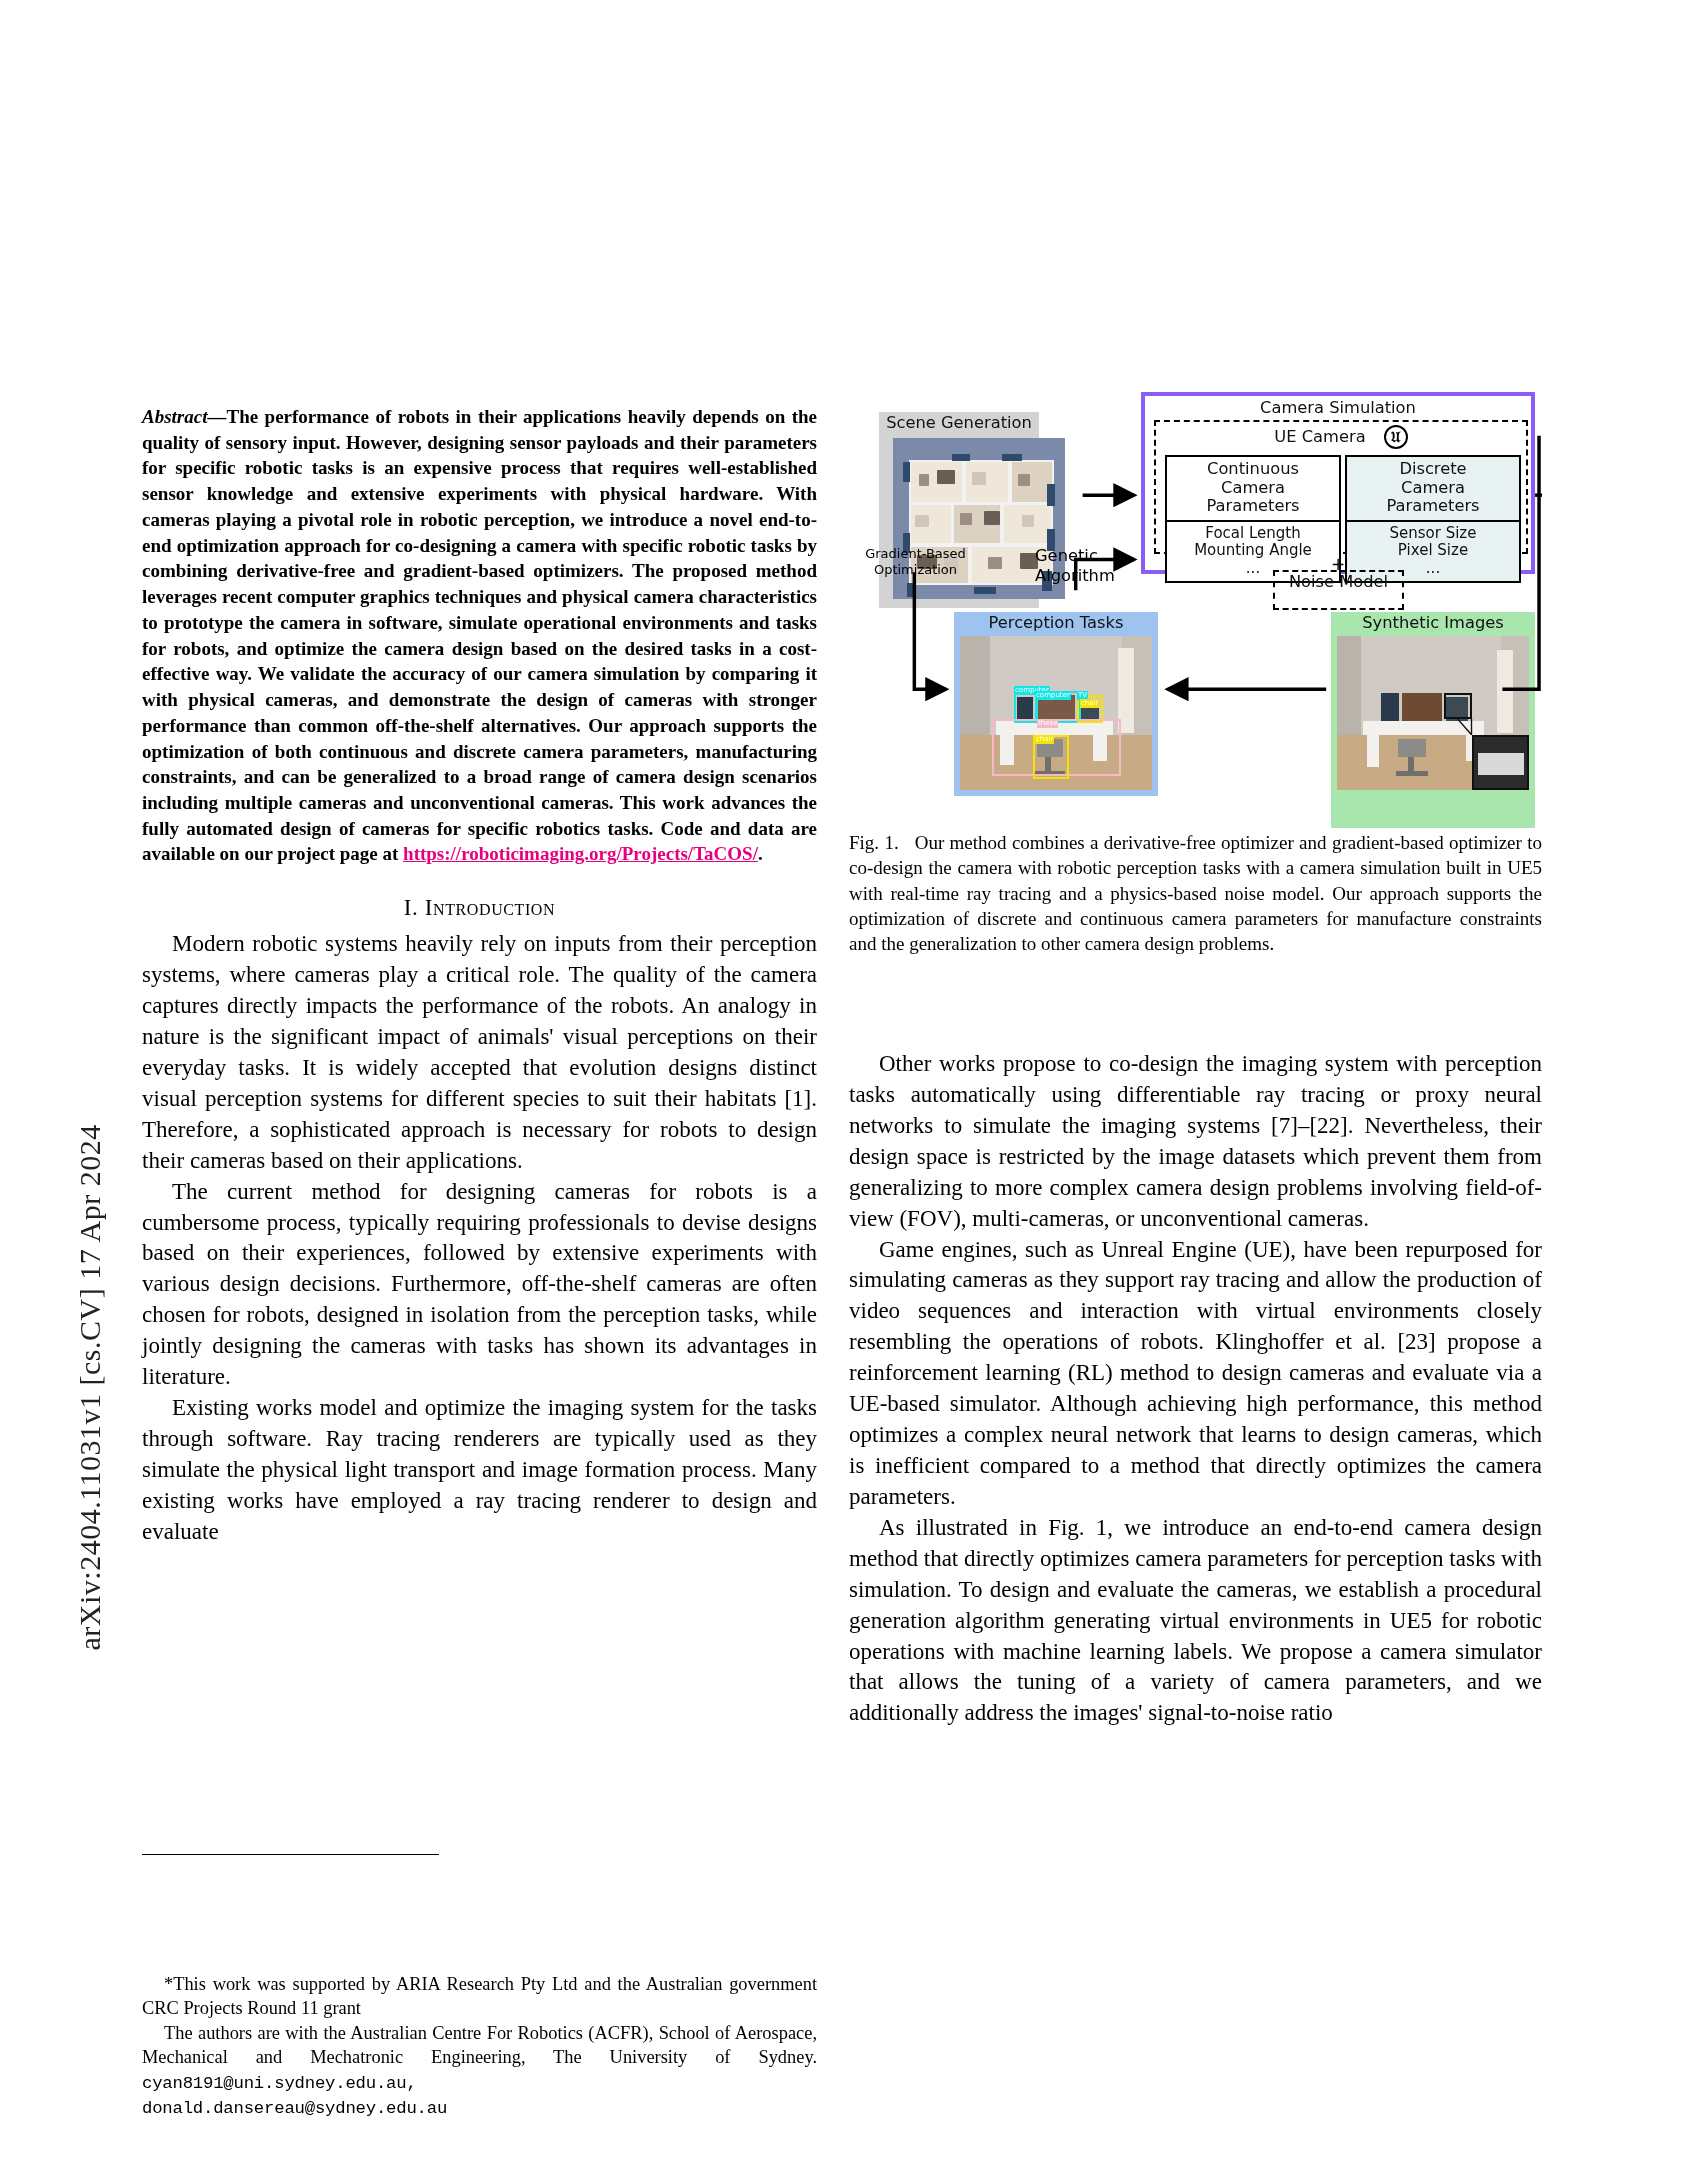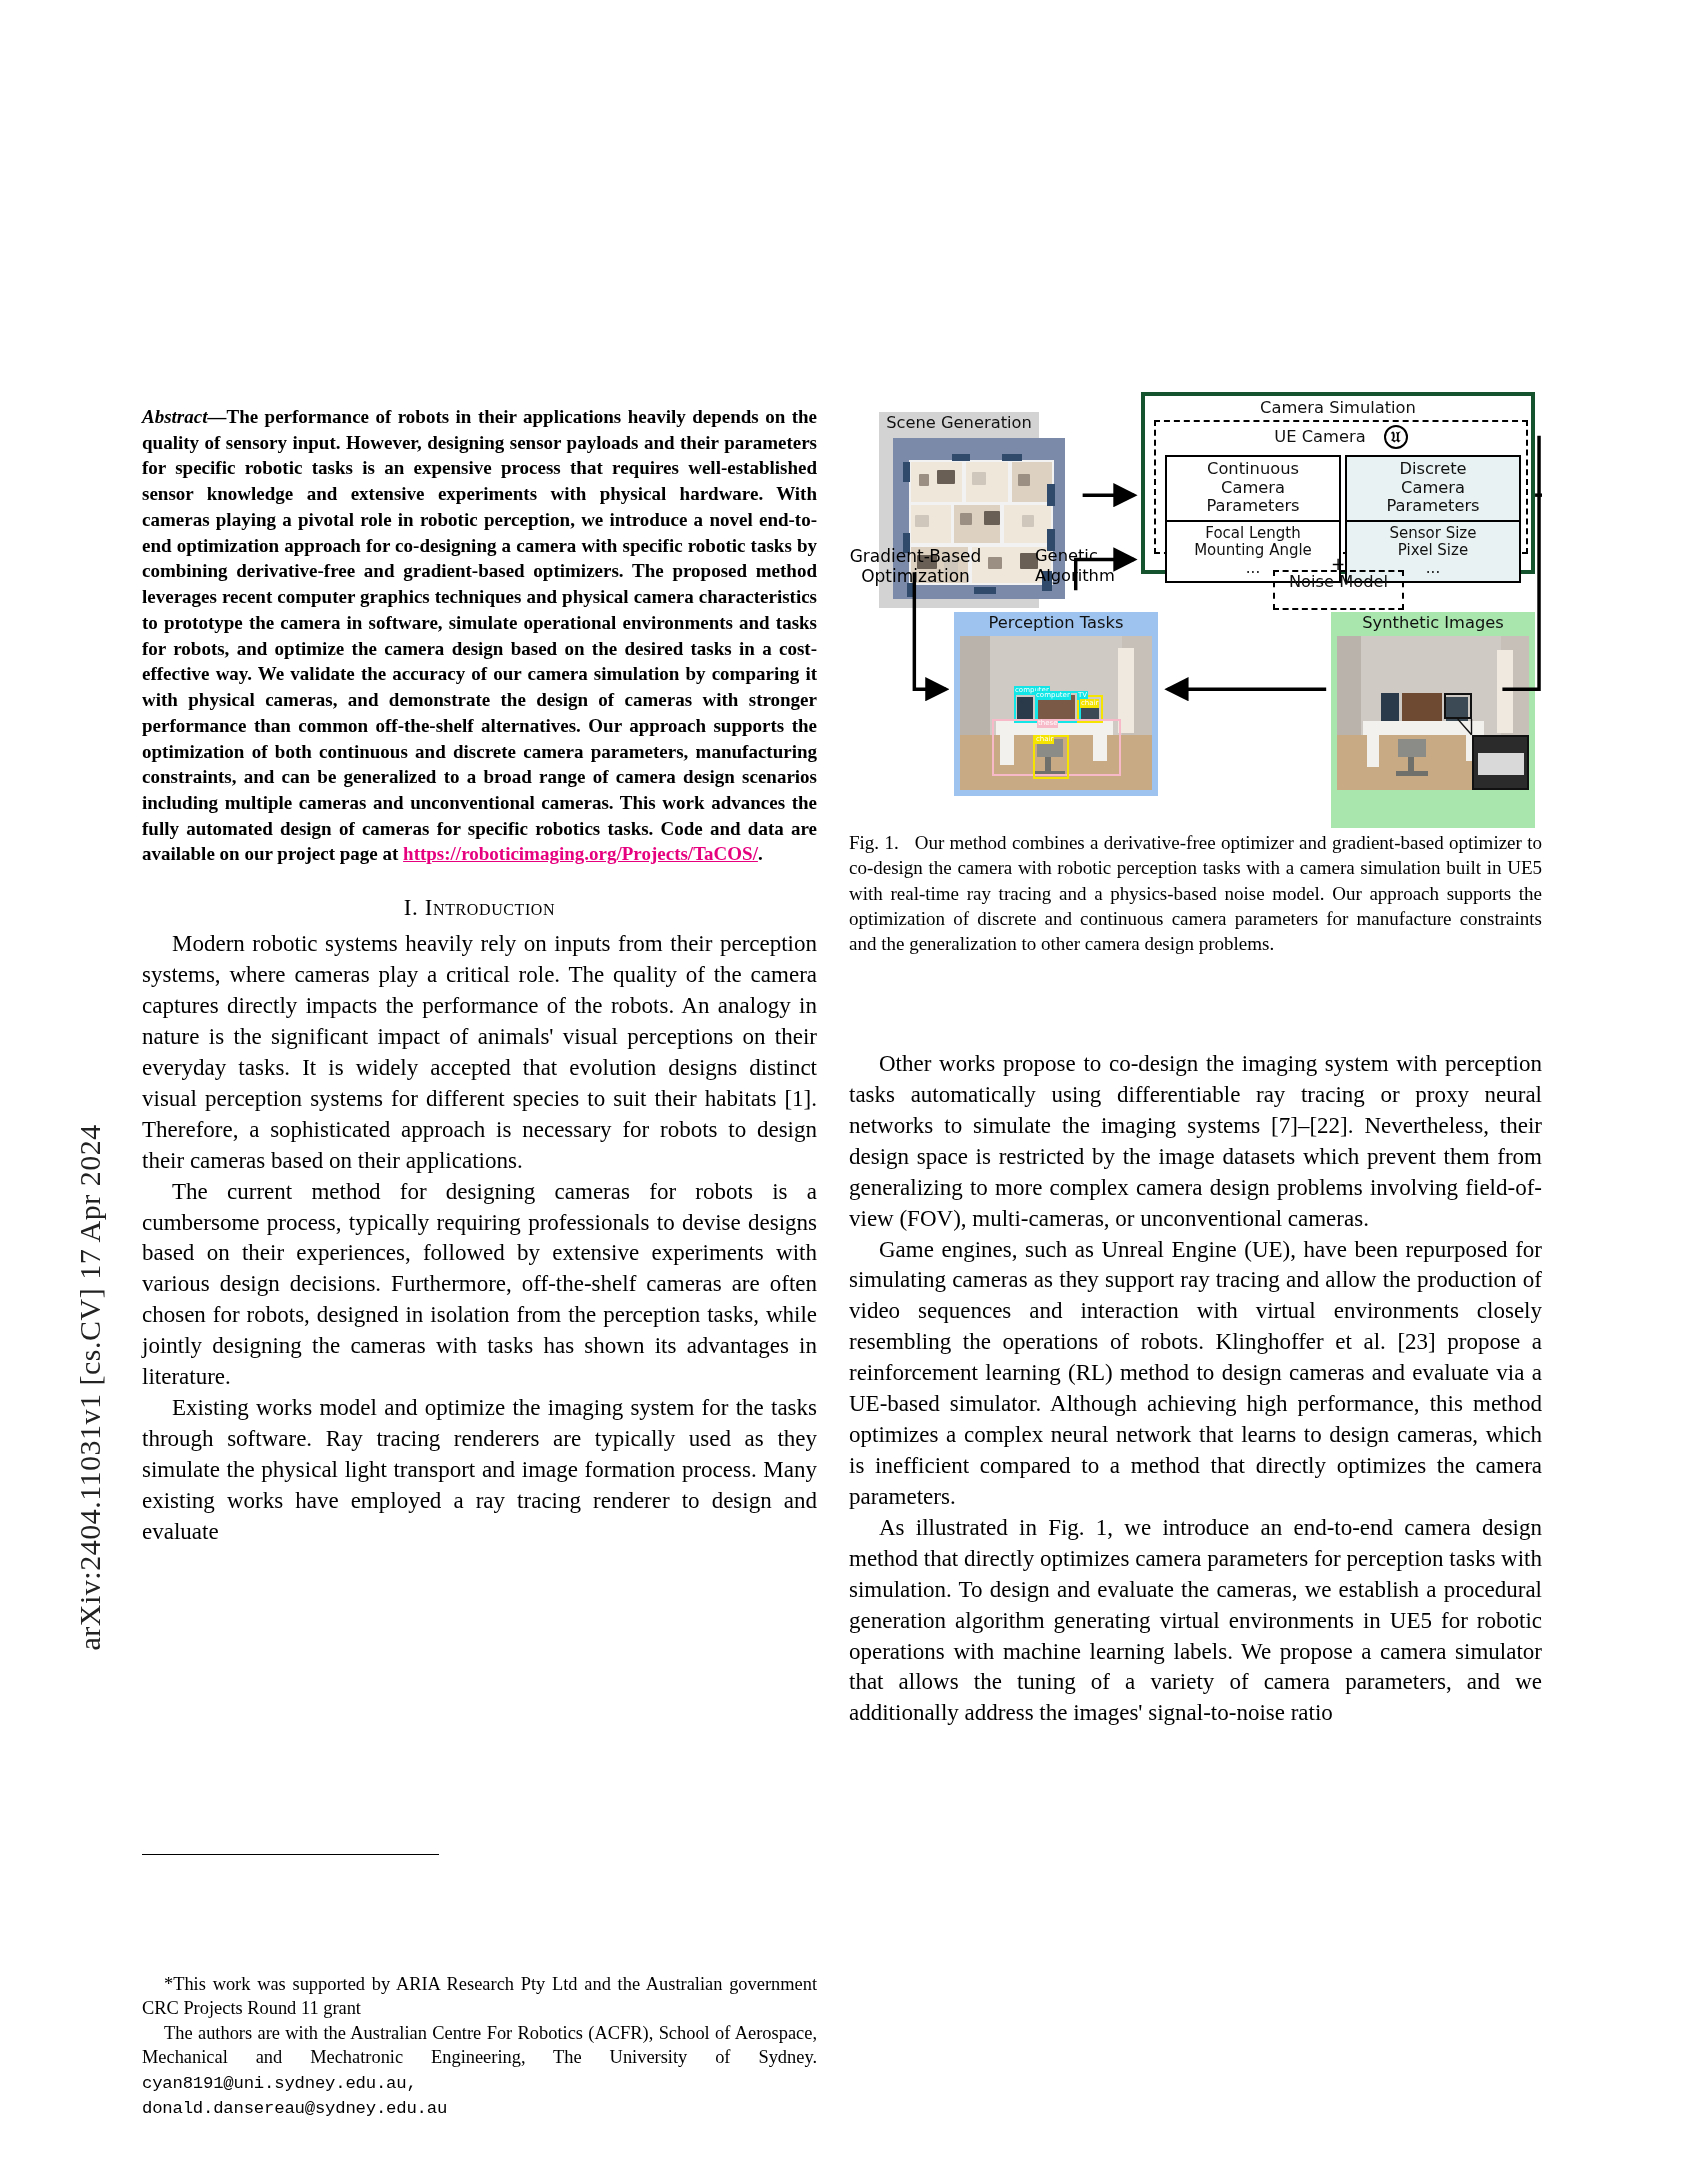--- a/index.html
+++ b/index.html
@@ -190,21 +190,21 @@
   .win {
     position: absolute;
     background: #2f4a6b;
   }
 
   
   #cam-sim {
     position: absolute;
     left: 292px; top: -4px;
     width: 394px; height: 182px;
-    border: 4px solid #14532d;
+    border: 4px solid #8b5cf6;
     background: #ffffff;
   }
   #cam-sim .hdr { padding-top: 3px; }
   #ue-dashed {
     position: absolute;
     left: 9px; top: 24px;
     width: 374px; height: 134px;
     border: 2.5px dashed #000;
   }
   #ue-cam-row {
@@ -308,21 +308,21 @@
     white-space: nowrap;
     line-height: 1.25;
   }
 
   
   #grad-label {
     position: absolute;
     left: -8px; top: 150px;
     width: 149px;
     font-family: "DejaVu Sans", "Liberation Sans", sans-serif;
-    font-size: 17px;
+    font-size: 13px;
     text-align: center;
     line-height: 1.2;
   }
   #genetic-label {
     position: absolute;
     left: 186px; top: 150px;
     width: 109px;
     font-family: "DejaVu Sans", "Liberation Sans", sans-serif;
     font-size: 16.3px;
     text-align: left;

